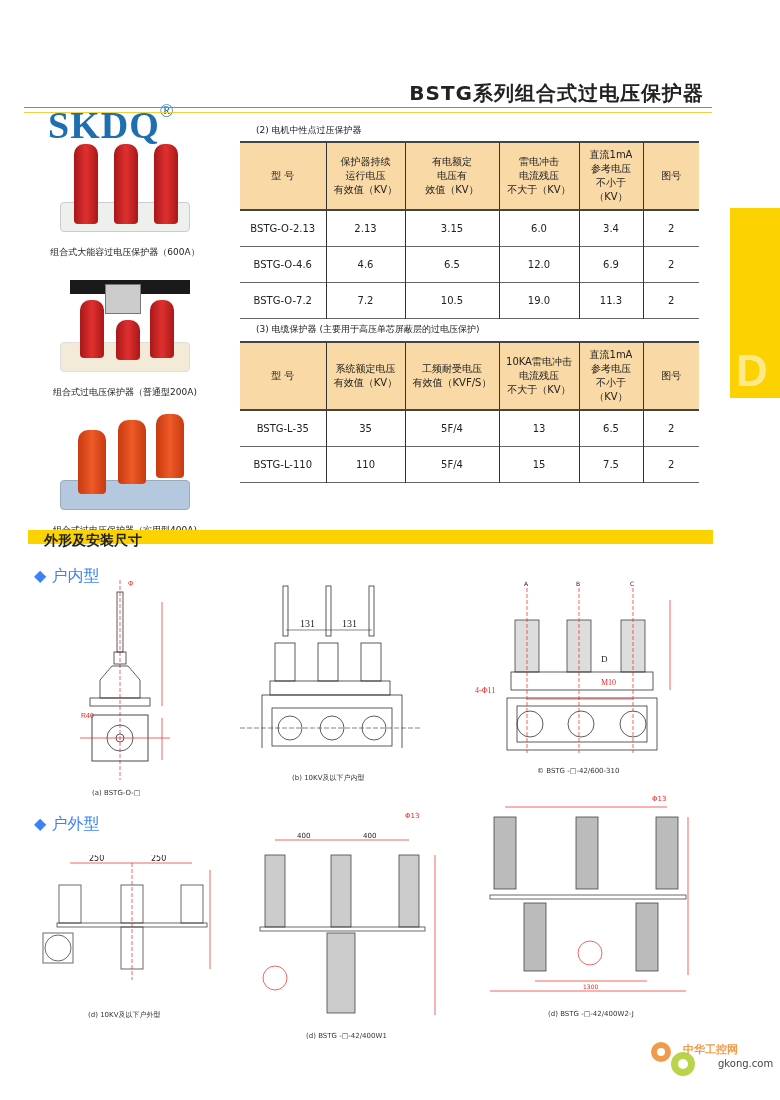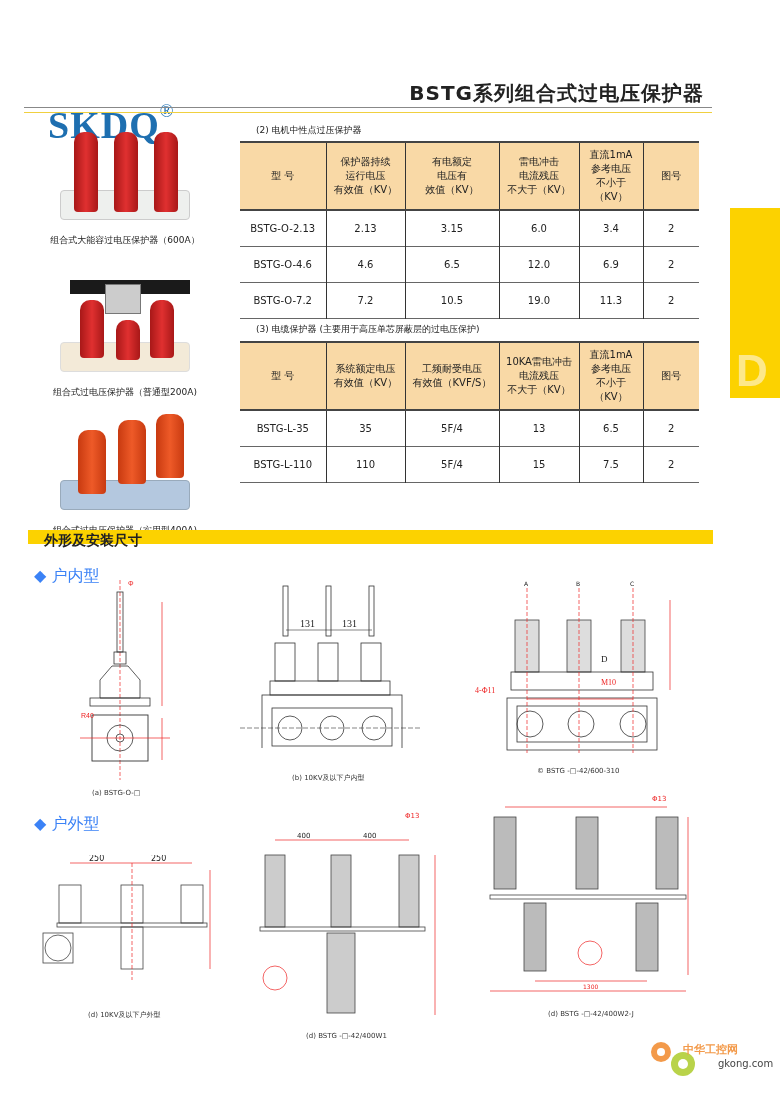--- a/index.html
+++ b/index.html
@@ -38,21 +38,21 @@
 
 <div class="logo"><span>SKDQ</span><sup>®</sup></div>
 <div class="title">BSTG系列组合式过电压保护器</div>
 <div class="hr-gray"></div>
 <div class="hr-yellow"></div>
 
 <div class="side-tab">
     <span>D</span>
   </div>
 
-<div class="photo" style="top:110px;">
+<div class="photo" style="top:122px;">
   <div class="img">
     <div class="base" style="background:#eef0ee;border:1px solid #ccc;"></div>
     <div class="cyl" style="left:24px;top:22px;height:80px;"></div>
     <div class="cyl" style="left:64px;top:22px;height:80px;"></div>
     <div class="cyl" style="left:104px;top:22px;height:80px;"></div>
   </div>
   <div class="cap">组合式大能容过电压保护器（600A）</div>
 </div>
 <div class="photo" style="top:262px;">
   <div class="img">

